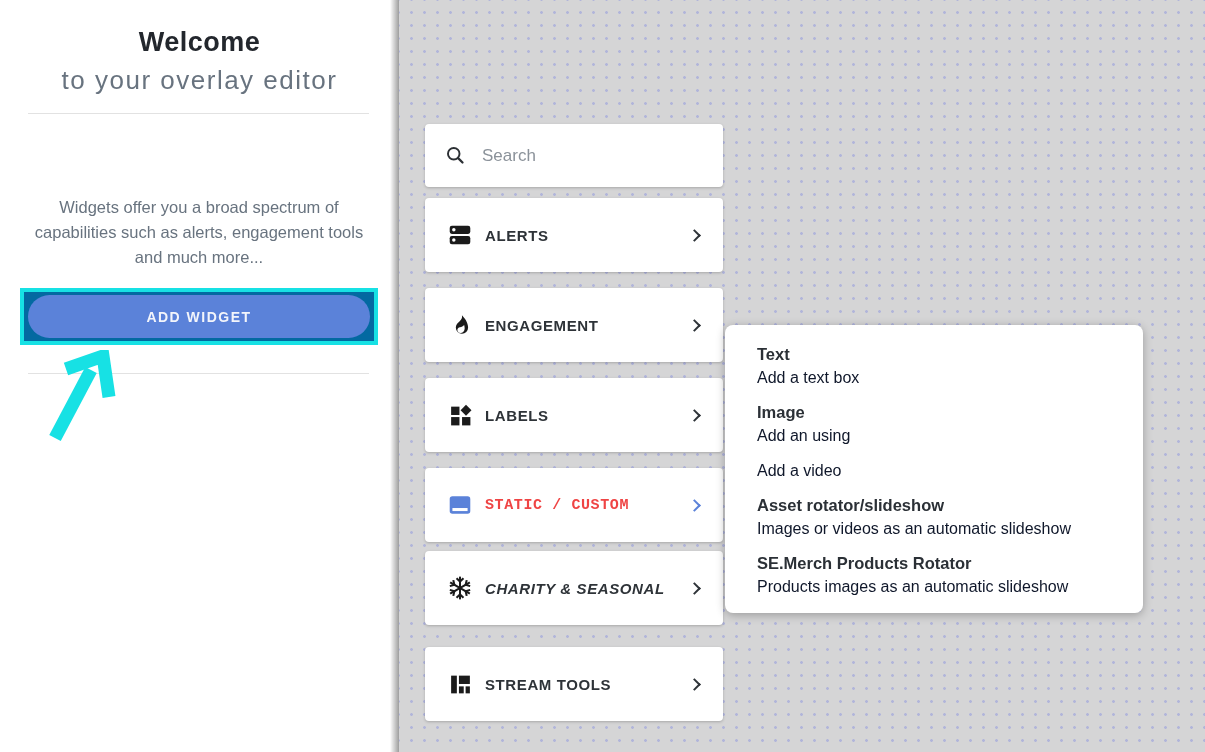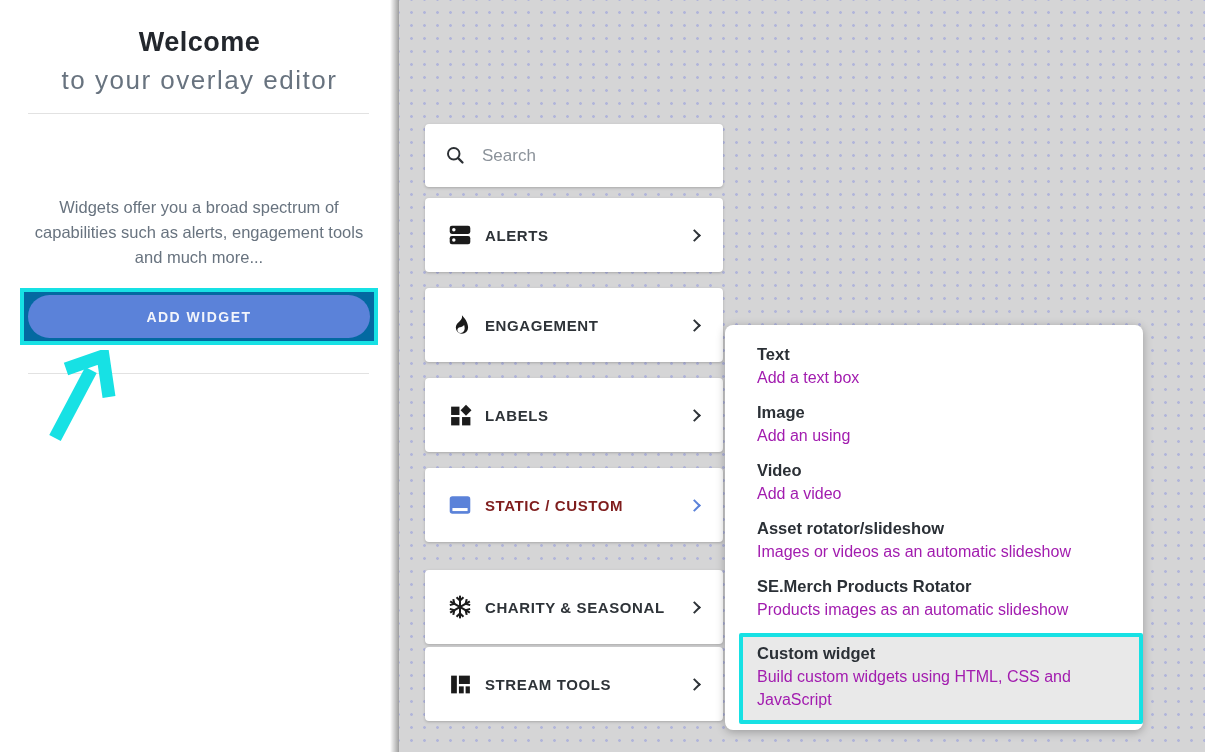--- a/index.html
+++ b/index.html
@@ -40,38 +40,38 @@
   .card { position:absolute; left:26px; width:298px; background:#ffffff;
     border-radius:4px; box-shadow:0 1px 3px rgba(0,0,0,.22);
     display:flex; align-items:center; }
   .search-card { top:124px; height:63px; padding:0 20px; cursor:text; }
   .search-card input { border:none; outline:none; flex:1; margin-left:16px;
     font-size:17px; color:#3a4046; background:transparent;
     font-family:"Liberation Sans",sans-serif; }
   .search-card input::placeholder { color:#8b929a; }
   .cat-card { height:74px; padding:0 22px; cursor:pointer; }
   .c0 { top:198px; } .c1 { top:288px; } .c2 { top:378px; }
-  .c3 { top:468px; } .c4 { top:570px; } .c5 { top:647px; }
+  .c3 { top:468px; } .c4 { top:551px;font-style:italic; } .c5 { top:647px; }
   .cat-icon { width:26px; height:26px; flex:0 0 26px; display:flex;
     align-items:center; justify-content:center; }
   .cat-label { margin-left:12px; font-size:15px; font-weight:bold;
     color:#2e3338; letter-spacing:.6px; flex:1; }
-  .cat-card.blue .cat-label { color:#7f1d1d; }
+  .cat-card.blue .cat-label { color:#ef4444;font-family:Liberation Mono, monospace; }
   .chevron { width:9px; height:9px; border-top:2.5px solid #2e3338;
     border-right:2.5px solid #2e3338; transform:rotate(45deg);
     margin-right:2px; flex:0 0 auto; }
   .cat-card.blue .chevron { border-color:#5b82d9; }
 
   
   .submenu { position:absolute; left:326px; top:325px; width:418px;
     background:#ffffff; border-radius:8px; box-shadow:0 2px 10px rgba(0,0,0,.28);
     padding:18px 0 3px 14px; }
   .sm-item { padding:0 16px 12px 18px; cursor:pointer; }
   .sm-title { font-size:16.5px; font-weight:bold; color:#2b3036; line-height:23px; }
-  .sm-desc { font-size:16px; color:#a21caf; line-height:23px; }
+  .sm-desc { font-size:16px; color:#0f172a; line-height:23px; }
   .sm-item.hl { background:#e9e9e9; border:4px solid #17e1e4; border-radius:2px;
     padding:5px 12px 9px 14px; margin-bottom:3px; }
 </style>
 </head>
 <body>
 
 <div class="left-panel">
   <div class="welcome-title">Welcome</div>
   <div class="welcome-subtitle">to your overlay editor</div>
   <div class="divider d1"></div>
@@ -186,30 +186,25 @@
   <div class="submenu">
     <div class="sm-item">
       <div class="sm-title">Text</div>
       <div class="sm-desc">Add a text box</div>
     </div>
     <div class="sm-item">
       <div class="sm-title">Image</div>
       <div class="sm-desc">Add an using</div>
     </div>
     <div class="sm-item">
-      <div class="sm-title">Video</div>
       <div class="sm-desc">Add a video</div>
     </div>
     <div class="sm-item">
       <div class="sm-title">Asset rotator/slideshow</div>
       <div class="sm-desc">Images or videos as an automatic slideshow</div>
     </div>
     <div class="sm-item">
       <div class="sm-title">SE.Merch Products Rotator</div>
       <div class="sm-desc">Products images as an automatic slideshow</div>
     </div>
-    <div class="sm-item hl">
-      <div class="sm-title">Custom widget</div>
-      <div class="sm-desc">Build custom widgets using HTML, CSS and JavaScript</div>
-    </div>
   </div>
 
 </div>
 
 </body></html>

